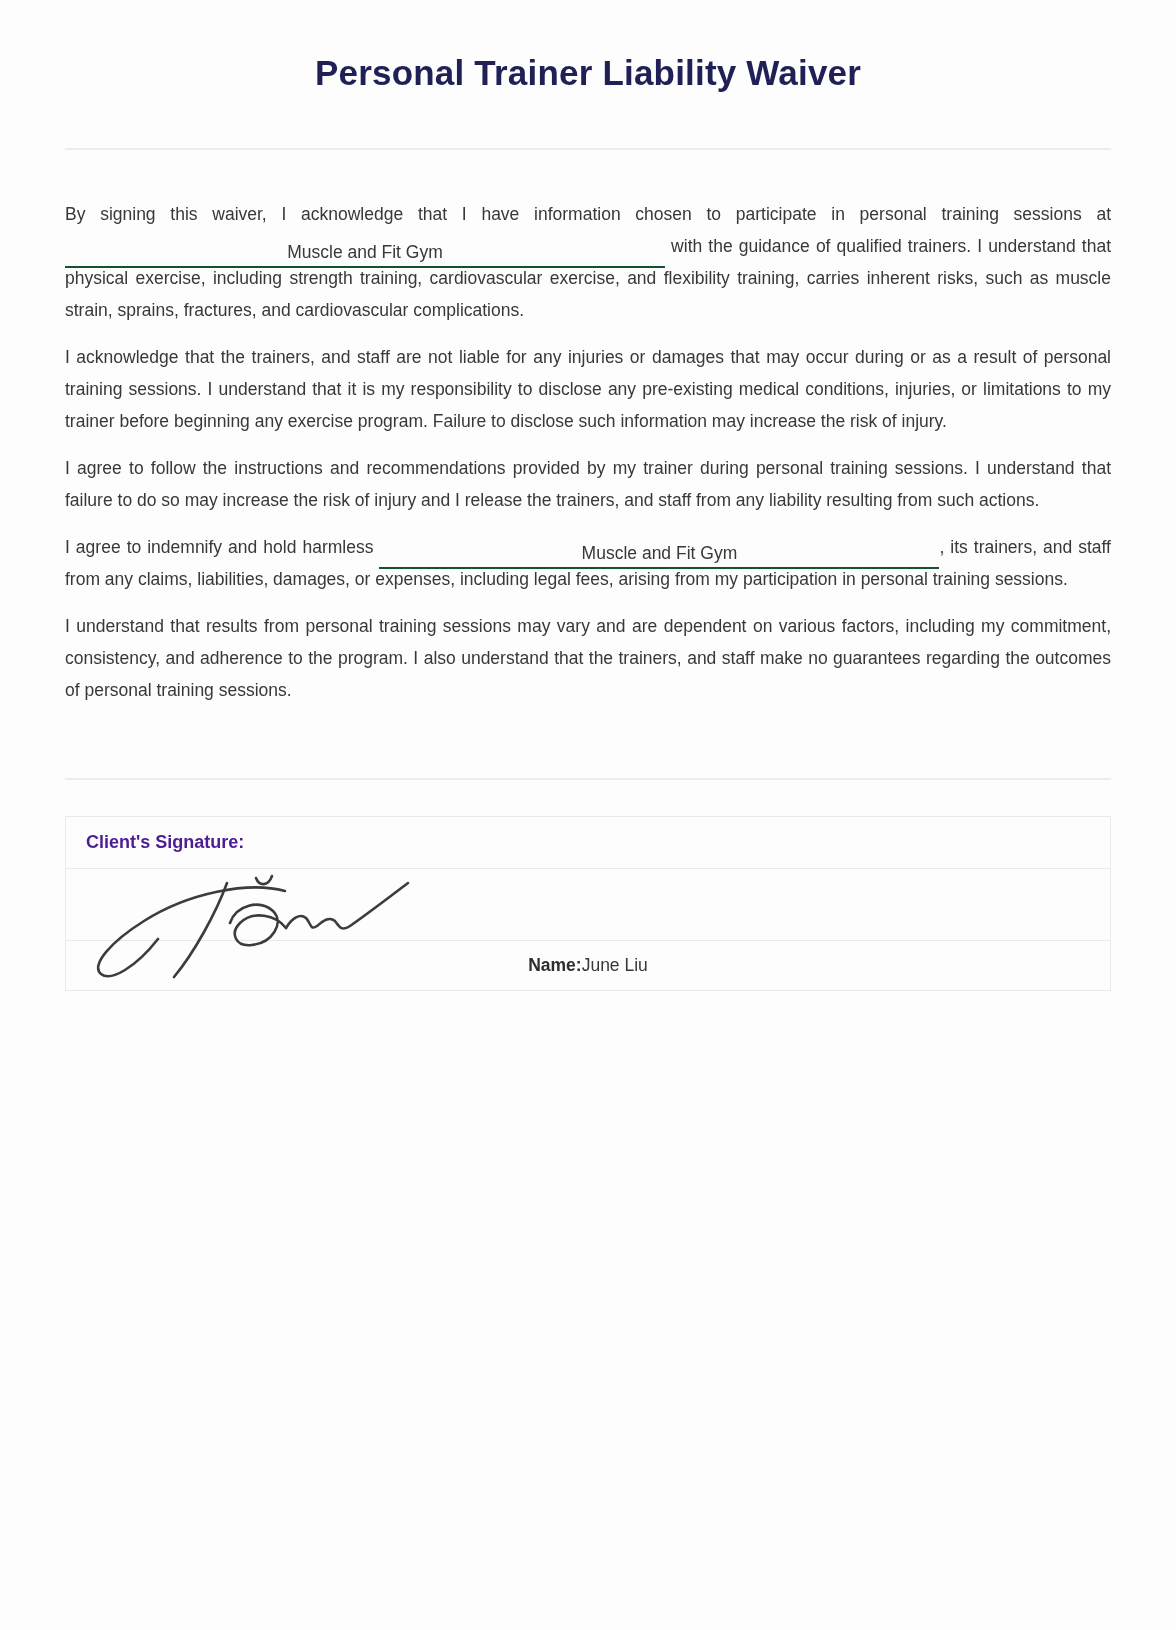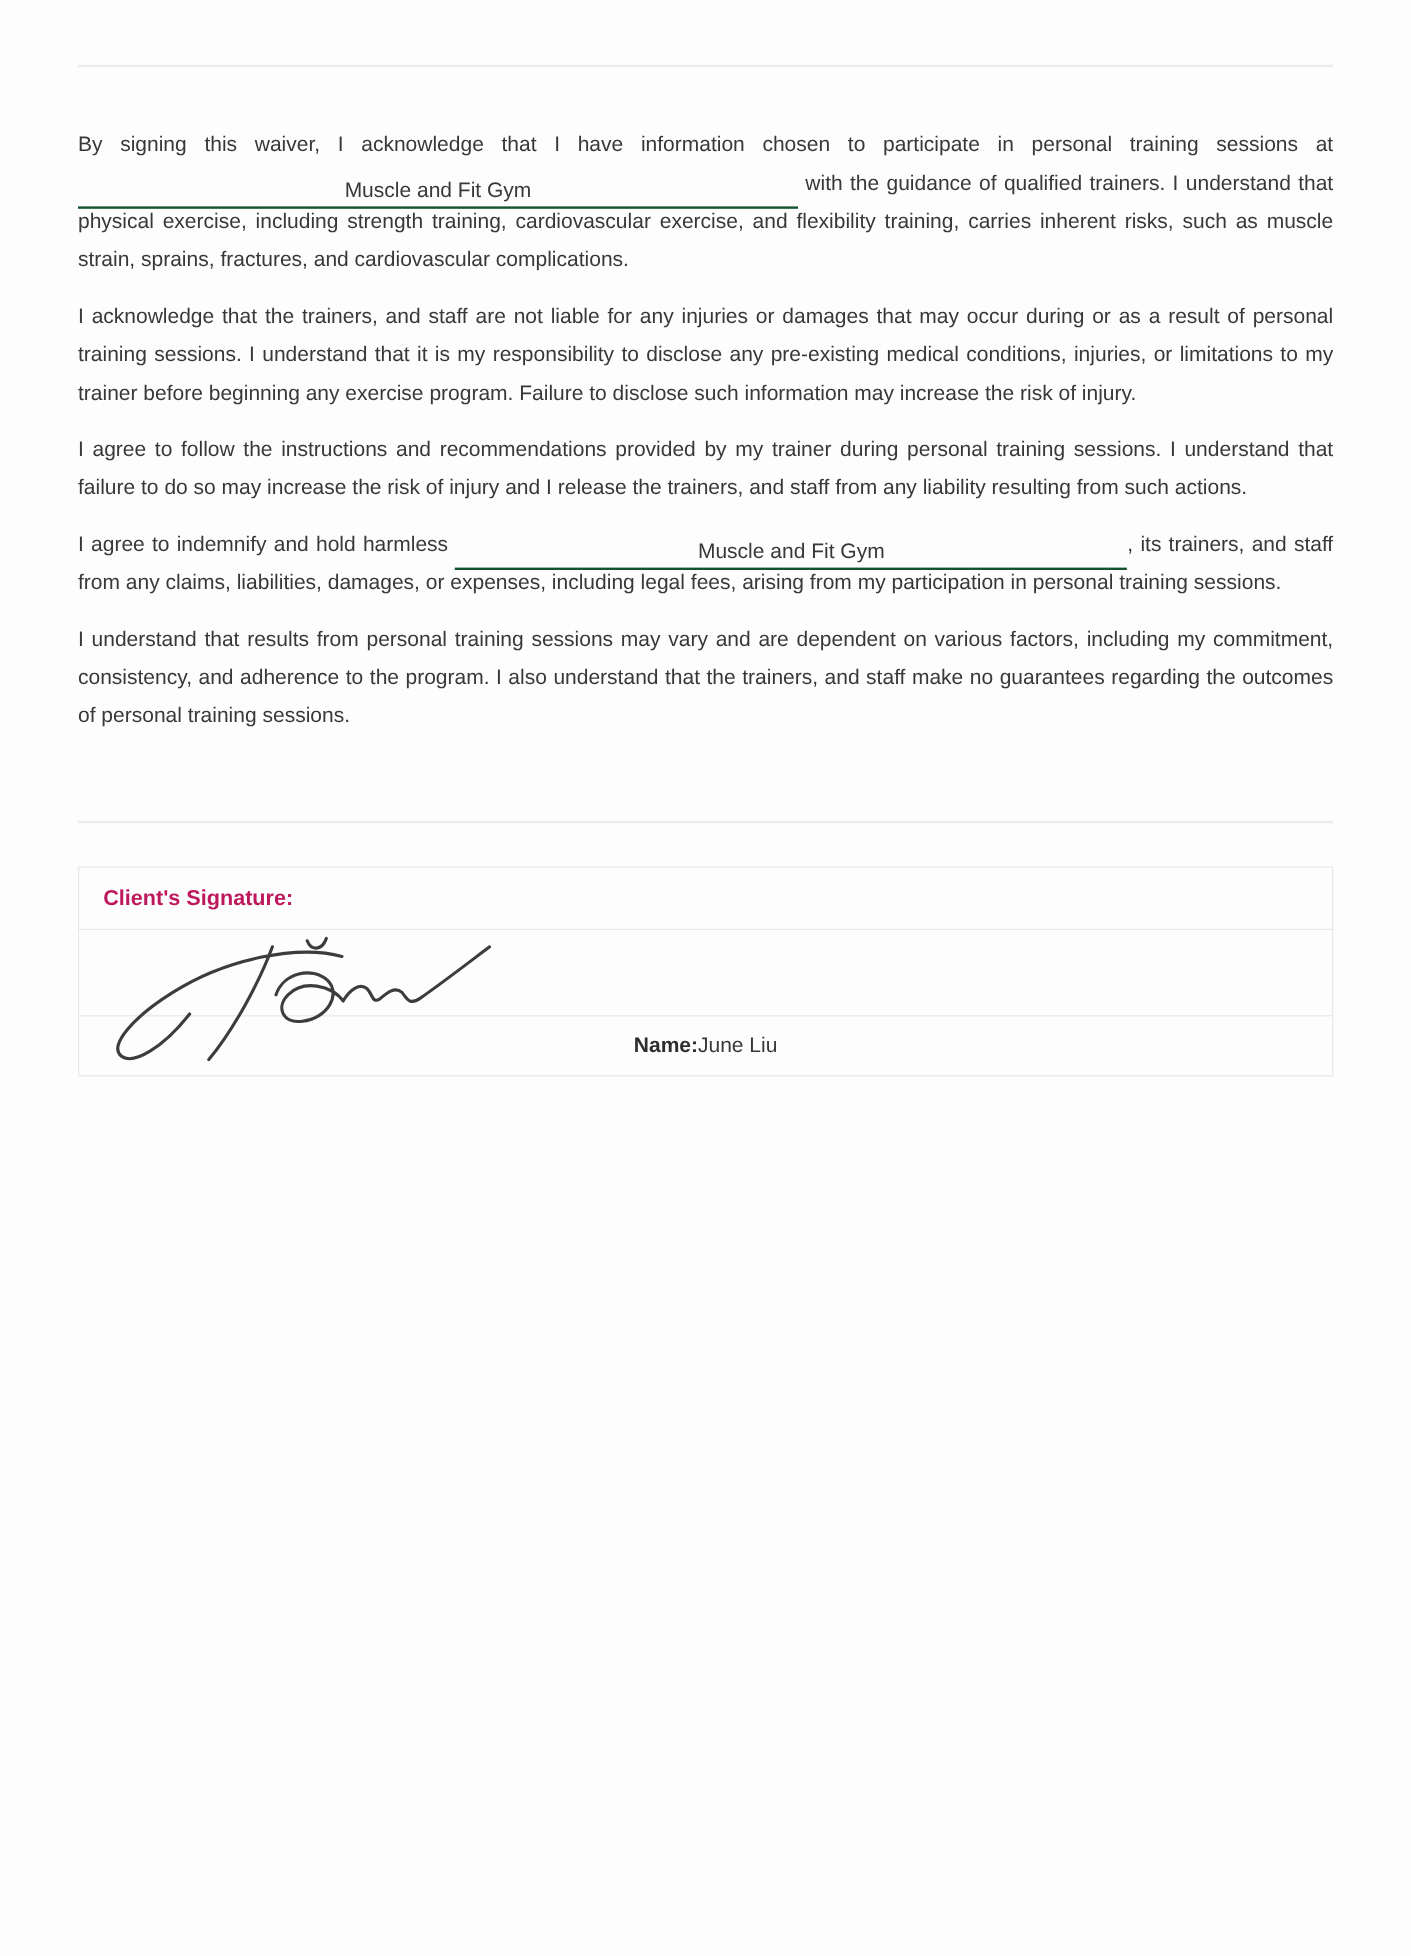--- a/index.html
+++ b/index.html
@@ -69,21 +69,21 @@
   table.sig-table td {
     border: 1px solid #e9e9e9;
     padding: 0 20px;
     vertical-align: middle;
     background: #fdfdfd;
   }
   td.row-label {
     height: 52px;
     font-size: 18px;
     font-weight: bold;
-    color: #be185d;
+    color: #4c1d95;
   }
   td.row-sig {
     height: 72px;
     position: relative;
   }
   td.row-field {
     height: 50px;
     font-size: 17.5px;
     text-align: center;
   }
@@ -100,20 +100,21 @@
     top: 2px;
     left: 14px;
     overflow: visible;
   }
 </style>
 </head>
 <body>
 
 <div class="page">
 
+  <h1 class="doc-title">Personal Trainer Liability Waiver</h1>
 
   <div class="divider divider-top"></div>
 
   <p class="body-text first-para"><span>By signing this waiver, I acknowledge that I have information chosen to participate in personal training sessions at</span>
     <span class="blank blank-wide"><span class="blank-text">Muscle and Fit Gym</span></span>
     <span>with the guidance of qualified trainers. I understand that physical exercise, including strength training, cardiovascular exercise, and flexibility training, carries inherent risks, such as muscle strain, sprains, fractures, and cardiovascular complications.</span></p>
 
   <p class="body-text">I acknowledge that the trainers, and staff are not liable for any injuries or damages that may occur during or as a result of personal training sessions. I understand that it is my responsibility to disclose any pre-existing medical conditions, injuries, or limitations to my trainer before beginning any exercise program. Failure to disclose such information may increase the risk of injury.</p>
 
   <p class="body-text">I agree to follow the instructions and recommendations provided by my trainer during personal training sessions. I understand that failure to do so may increase the risk of injury and I release the trainers, and staff from any liability resulting from such actions.</p>

